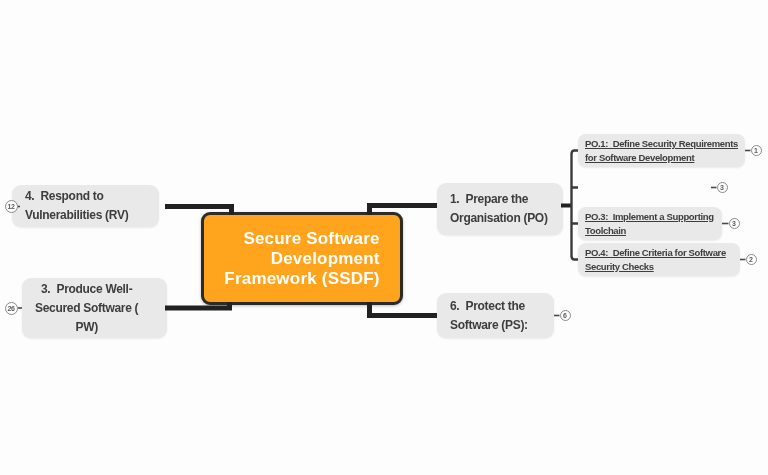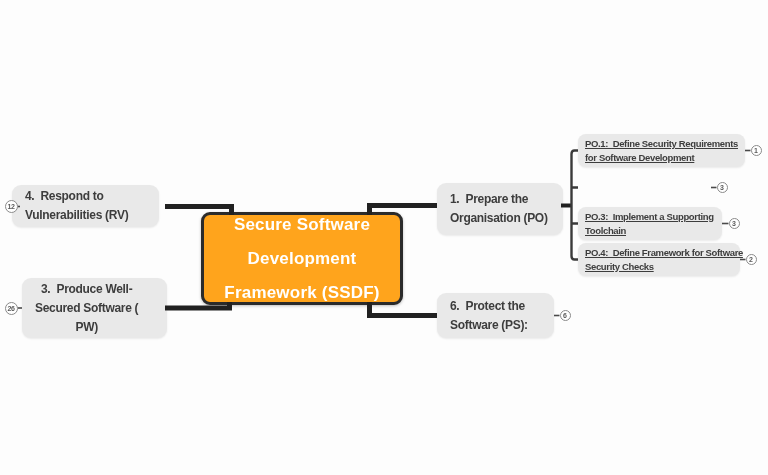--- a/index.html
+++ b/index.html
@@ -23,22 +23,22 @@
   .center-node{
     left:201px;top:212px;width:202px;height:93px;
     background:var(--accent,#FFA41C);
     border:3px solid var(--centerborder,#2B2B2B);
     border-radius:9px;
     justify-content:center;
     box-shadow:0 1px 3px rgba(0,0,0,.25);
   }
   .center-node .label{
     color:var(--centertext,#FFFFFF);
-    font-size:17px;font-weight:700;line-height:34px;
-    text-align:center;letter-spacing:.2px;
+    font-size:17px;font-weight:700;line-height:20px;
+    text-align:right;letter-spacing:.2px;
   }
   .gray{
     background:var(--nodebg,#E9E9E9);
     border-radius:9px;
     color:var(--nodetext,#3D3D3D);
     box-shadow:0 1px 2px rgba(0,0,0,.08);
   }
   .main .label{font-size:12px;font-weight:700;line-height:19px;letter-spacing:-.3px;}
   .main{padding-left:13px;}
   .sub{padding-left:7px;border-radius:8px;text-decoration:underline;}
@@ -120,21 +120,21 @@
 
   <div class="node gray sub" id="node-po1">
     <span class="label">PO.1:  Define Security Requirements
 for Software Development</span>
   </div>
   <div class="node gray sub" id="node-po3">
     <span class="label">PO.3:  Implement a Supporting
 Toolchain</span>
   </div>
   <div class="node gray sub" id="node-po4">
-    <span class="label">PO.4:  Define Framework for Software
+    <span class="label">PO.4:  Define Criteria for Software
 Security Checks</span>
   </div>
 
   <div class="badge lg" id="badge-rv">12</div>
   <div class="badge lg" id="badge-pw">26</div>
   <div class="badge sm" id="badge-ps">6</div>
   <div class="badge sm" id="badge-po1">1</div>
   <div class="badge sm" id="badge-po2">3</div>
   <div class="badge sm" id="badge-po3">3</div>
   <div class="badge sm" id="badge-po4">2</div>

